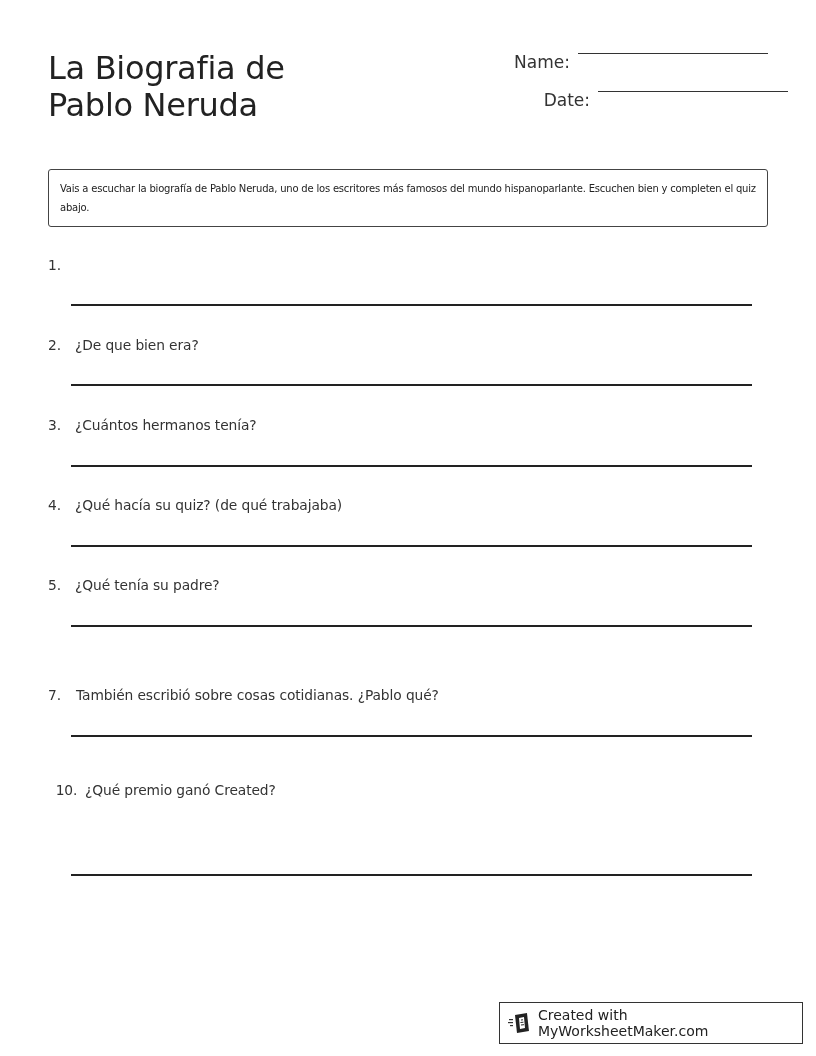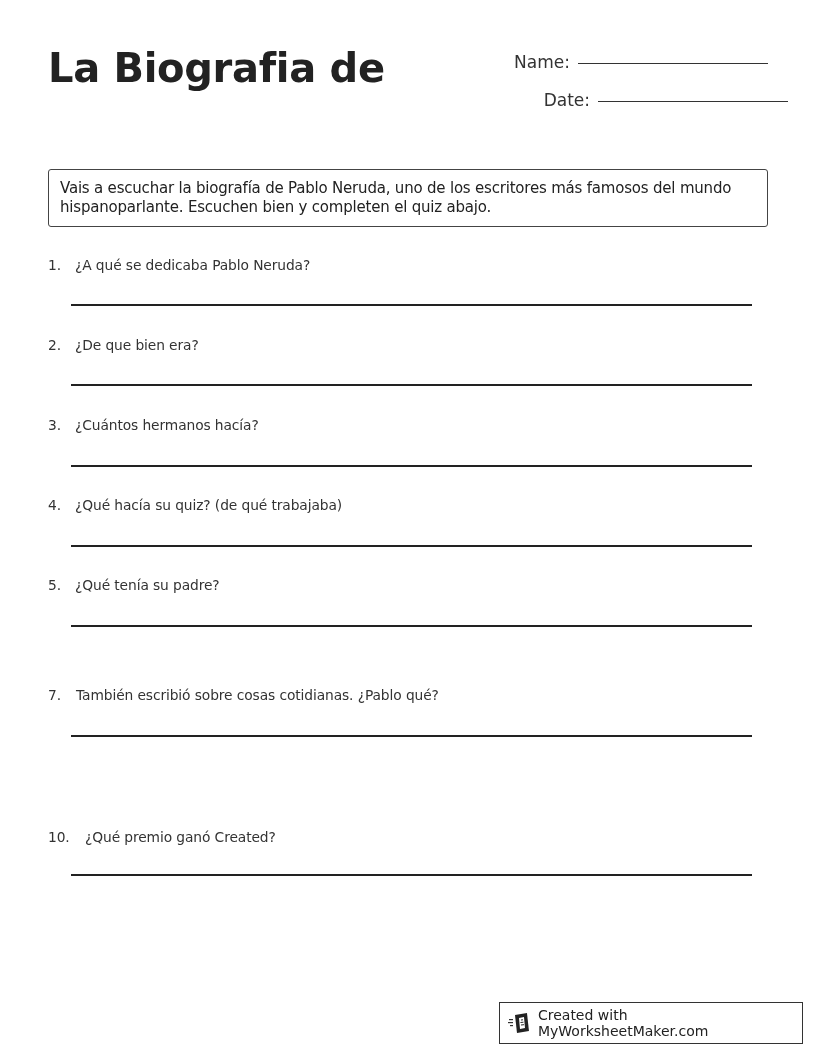--- a/index.html
+++ b/index.html
@@ -1,61 +1,61 @@
 <!DOCTYPE html>
 <html><head>
 <meta charset="utf-8">
 <style>
   html, body { margin: 0; padding: 0; background: #ffffff; }
   body { width: 816px; height: 1056px; position: relative; font-family: "DejaVu Sans", "Liberation Sans", sans-serif; color: #222; overflow: hidden; }
-  .title { position: absolute; left: 48px; top: 50px; font-size: 40px; line-height: 37px; color: #222; font-weight: bold; margin: 0; letter-spacing: -0.3px; }
-  .hdr-field { position: absolute; display: flex; align-items: center; }
+  .title { position: absolute; left: 48px; top: 50px; font-size: 32px; line-height: 37px; color: #222; font-weight: normal; margin: 0; letter-spacing: -0.3px; }
+  .hdr-field { position: absolute; display: flex; align-items: flex-start; }
   .hdr-label { font-size: 17px; color: #333; text-align: right; width: 70px; }
   .hdr-line { width: 190px; border-bottom: 1.5px solid #333; margin-left: 8px; height: 1px; margin-bottom: 0; }
-  .intro { position: absolute; left: 48px; top: 169px; width: 696px; padding: 9px 11px 9px 11px; border: 1.5px solid #444; border-radius: 3px; font-size: 15px; line-height: 19px; color: #222; letter-spacing: -0.2px; }
+  .intro { position: absolute; left: 48px; top: 169px; width: 696px; padding: 9px 11px 9px 11px; border: 1.5px solid #444; border-radius: 3px; font-size: 10px; line-height: 19px; color: #222; letter-spacing: -0.2px; }
   .q { position: absolute; left: 48px; font-size: 13.8px; color: #333; display: flex; letter-spacing: -0.1px; }
   .q-num { display: inline-block; }
   .q-text { display: inline-block; }
   .ans-line { position: absolute; left: 71px; width: 681px; height: 0; border-top: 2.2px solid #222; }
   .footer { position: absolute; left: 499px; top: 1002px; width: 304px; height: 42px; border: 1.5px solid #333; display: flex; align-items: center; box-sizing: border-box; padding-left: 8px; font-size: 14px; color: #222; }
   .footer svg { margin-right: 6px; }
 </style>
 </head>
 <body>
 
 <h1 class="title">
   <div>La Biografia de</div>
+  <div>Pablo Neruda</div>
 </h1>
 
 <div class="hdr-field" style="left:500px; top:52px;">
   <span class="hdr-label">Name:</span>
   <span class="hdr-line" style="margin-bottom:-1px;"></span>
 </div>
 <div class="hdr-field" style="left:520px; top:90px;">
   <span class="hdr-label">Date:</span>
   <span class="hdr-line" style="margin-bottom:-2px;"></span>
 </div>
 
 <div class="intro">Vais a escuchar la biografía de Pablo Neruda, uno de los escritores más famosos del mundo hispanoparlante. Escuchen bien y completen el quiz abajo.</div>
 
 <div class="q" style="top:257px;">
   <span class="q-num" style="width:27px;">1.</span>
-  <span class="q-text">¿A qué se dedicaba Pablo Neruda?</span>
 </div>
 <div class="ans-line" style="top:304px;"></div>
 
 <div class="q" style="top:337px;">
   <span class="q-num" style="width:27px;">2.</span>
   <span class="q-text">¿De que bien era?</span>
 </div>
 <div class="ans-line" style="top:384px;"></div>
 
 <div class="q" style="top:417px;">
   <span class="q-num" style="width:27px;">3.</span>
-  <span class="q-text">¿Cuántos hermanos hacía?</span>
+  <span class="q-text">¿Cuántos hermanos tenía?</span>
 </div>
 <div class="ans-line" style="top:465px;"></div>
 
 <div class="q" style="top:497px;">
   <span class="q-num" style="width:27px;">4.</span>
   <span class="q-text">¿Qué hacía su quiz? (de qué trabajaba)</span>
 </div>
 <div class="ans-line" style="top:545px;"></div>
 
 <div class="q" style="top:577px;">
@@ -63,21 +63,21 @@
   <span class="q-text">¿Qué tenía su padre?</span>
 </div>
 <div class="ans-line" style="top:625px;"></div>
 
 <div class="q" style="top:687px;">
   <span class="q-num" style="width:28px;">7.</span>
   <span class="q-text">También escribió sobre cosas cotidianas. ¿Pablo qué?</span>
 </div>
 <div class="ans-line" style="top:735px;"></div>
 
-<div class="q" style="top:829px;">
+<div class="q" style="top:782px;text-align:center;">
   <span class="q-num" style="width:37px;">10.</span>
   <span class="q-text">¿Qué premio ganó Created?</span>
 </div>
 <div class="ans-line" style="top:874px;"></div>
 
 <div class="footer">
   <svg width="24" height="22" viewBox="0 0 24 22">
     <g fill="#333">
       <rect x="1" y="7" width="4" height="1.2"></rect>
       <rect x="0" y="10" width="5" height="1.2"></rect>

